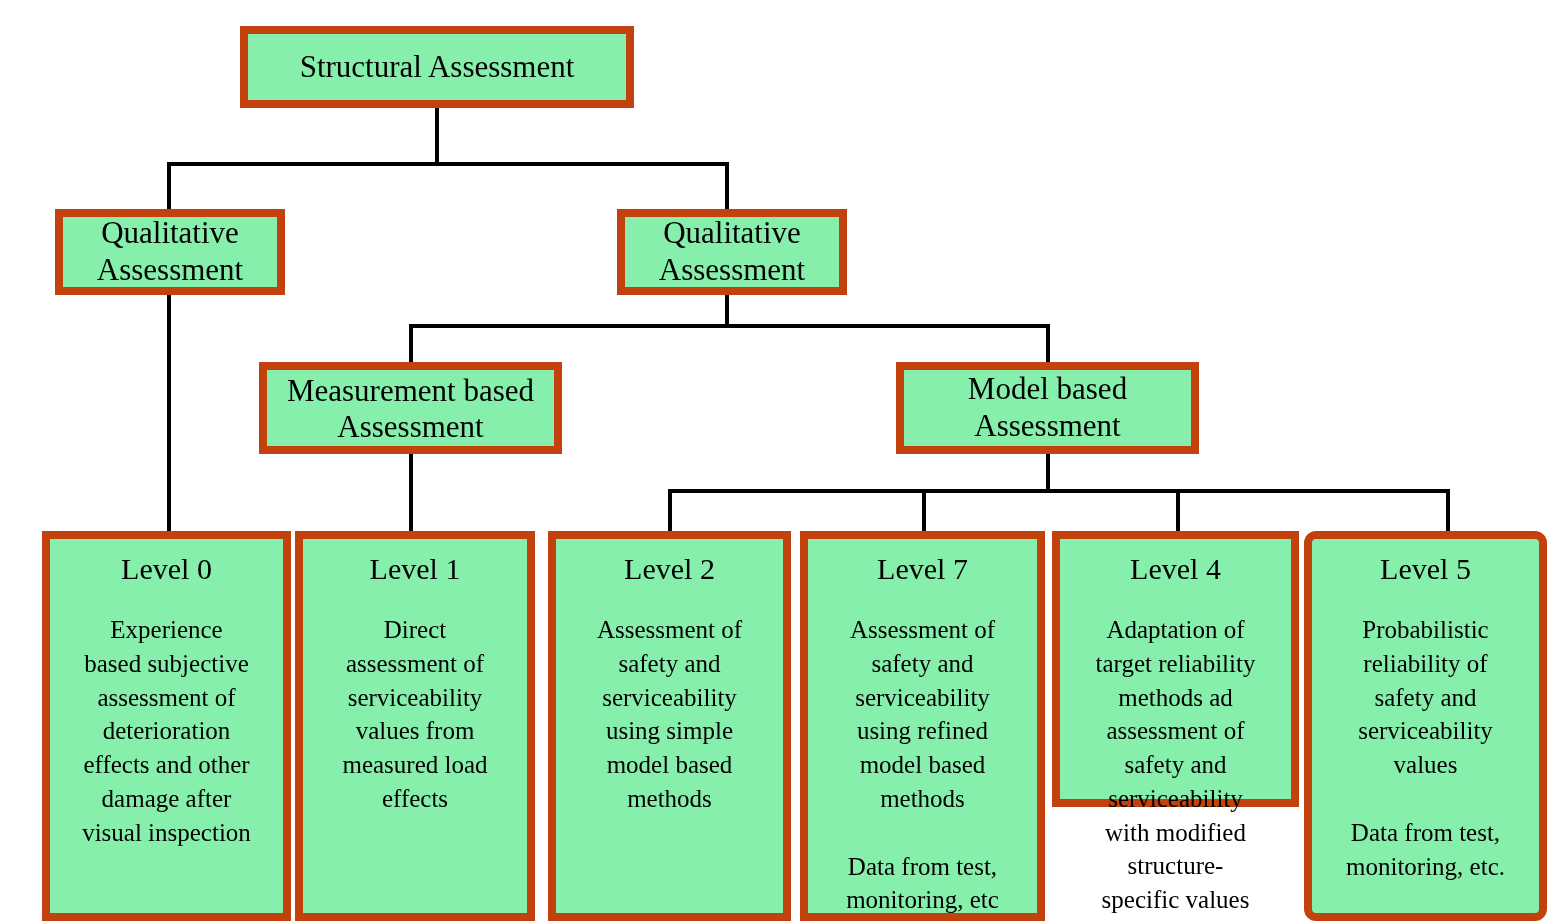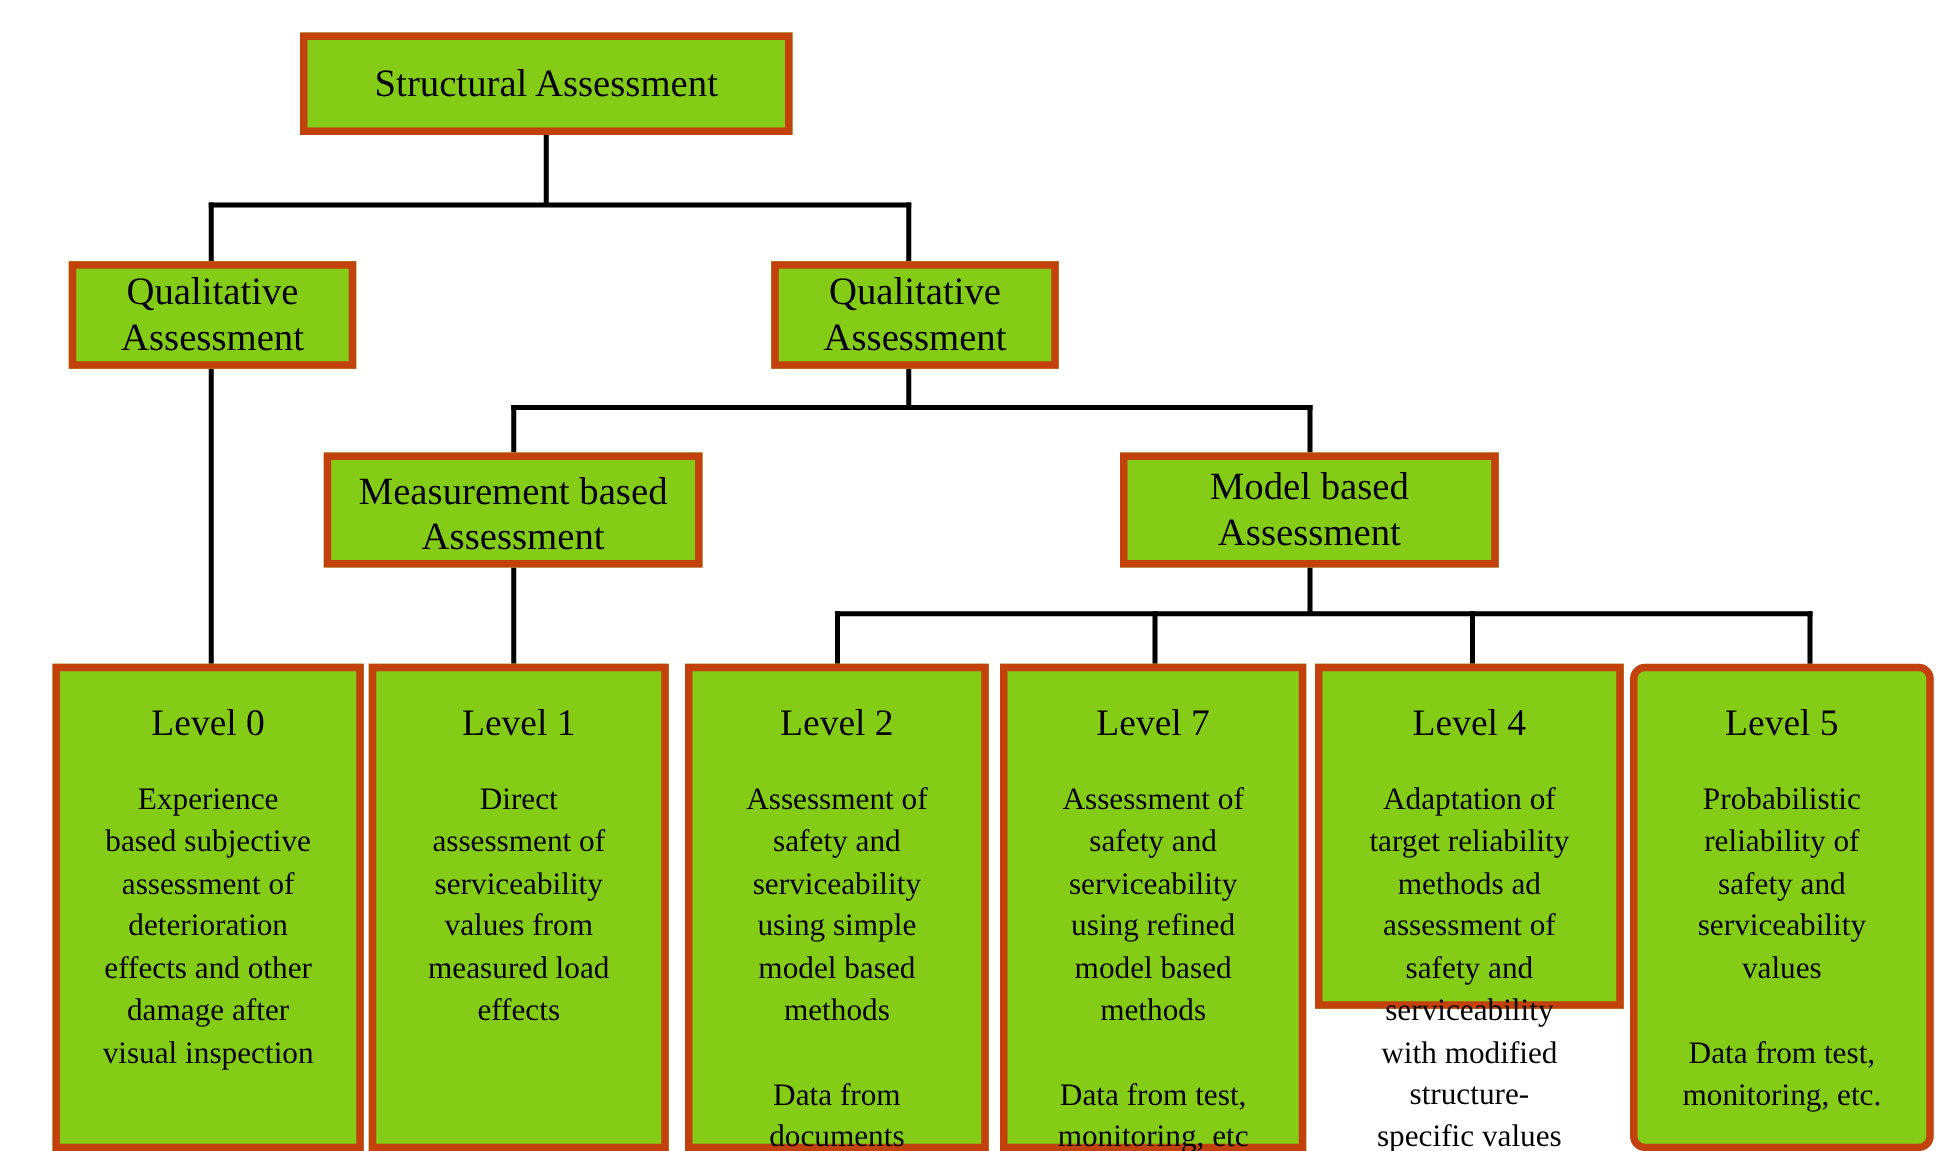--- a/index.html
+++ b/index.html
@@ -13,22 +13,22 @@
     width: 1553px;
     height: 921px;
     background: #ffffff;
     font-family: "Liberation Serif", "DejaVu Serif", serif;
     color: #000000;
     overflow: hidden;
   }
   .node {
     position: absolute;
     box-sizing: border-box;
-    border: 6px solid #c2410c;
-    background: #84cc16;
+    border: 8px solid #c2410c;
+    background: #86efac;
     display: flex;
     flex-direction: column;
     align-items: center;
     z-index: 2;
   }
   .node-title {
     text-align: center;
     line-height: 1.18;
     white-space: pre-line;
   }
@@ -42,21 +42,20 @@
   
   .leaf {
     justify-content: flex-start;
     padding: 12px 8px 8px 8px;
   }
   .leaf-label {
     font-size: 30px;
     text-align: right;
     line-height: 1.2;
     margin-bottom: 26px;
-    margin-top: 12px;
   }
   .leaf-body {
     font-size: 25px;
     text-align: center;
     line-height: 1.35;
     white-space: pre-line;
   }
   .leaf-body.second {
     margin-top: 34px;
   }
@@ -150,22 +149,20 @@
   </div>
 
   <div class="node leaf" style="left:548px; top:531px; width:243px; height:390px;">
     <div class="leaf-label">Level 2</div>
     <div class="leaf-body">Assessment of
 safety and
 serviceability
 using simple
 model based
 methods</div>
-    <div class="leaf-body second">Data from
-documents</div>
   </div>
 
   <div class="node leaf" style="left:800px; top:531px; width:245px; height:390px;">
     <div class="leaf-label">Level 7</div>
     <div class="leaf-body">Assessment of
 safety and
 serviceability
 using refined
 model based
 methods</div>

